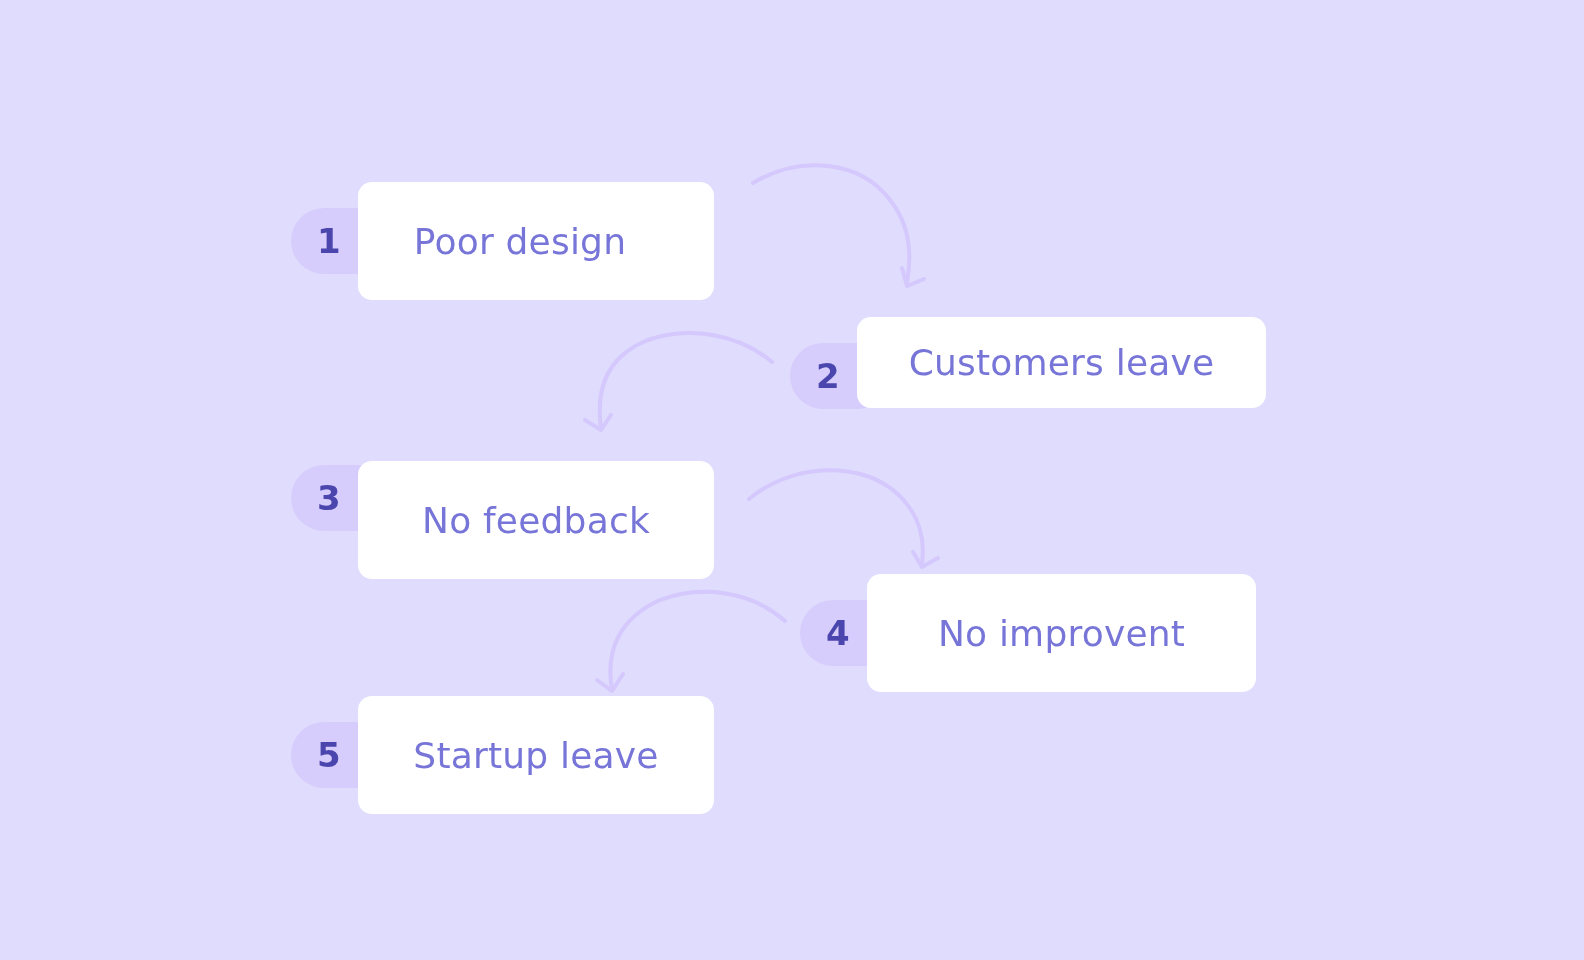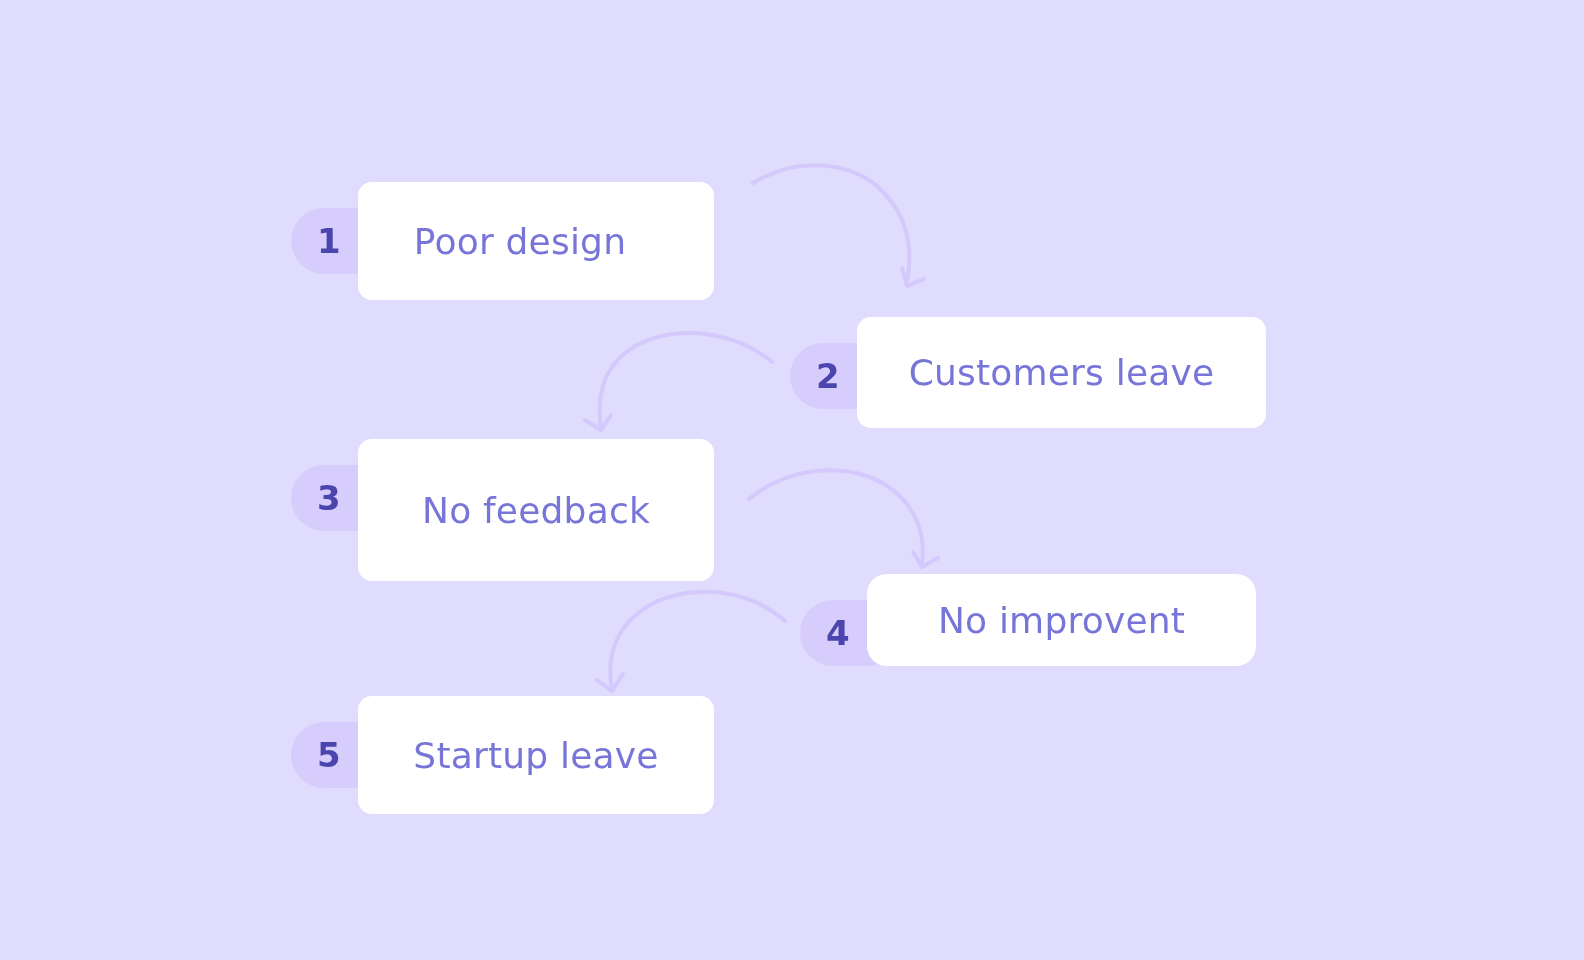--- a/index.html
+++ b/index.html
@@ -92,39 +92,39 @@
   </div>
   <div class="card" style="left:358px; top:182px; width:356px; height:118px; padding-right:32px;">
     <span class="card-label">Poor design</span>
   </div>
 </div>
 
 <div class="step">
   <div class="badge" style="left:790px; top:343px;">
     <span class="badge-num">2</span>
   </div>
-  <div class="card" style="left:857px; top:317px; width:409px; height:111px;text-align:right;">
+  <div class="card" style="left:857px; top:317px; width:409px; height:91px;text-align:right;">
     <span class="card-label">Customers leave</span>
   </div>
 </div>
 
 <div class="step">
   <div class="badge" style="left:291px; top:465px;">
     <span class="badge-num">3</span>
   </div>
-  <div class="card" style="left:358px; top:439px; width:356px; height:142px;">
+  <div class="card" style="left:358px; top:461px; width:356px; height:118px;">
     <span class="card-label">No feedback</span>
   </div>
 </div>
 
 <div class="step">
   <div class="badge" style="left:800px; top:600px;">
     <span class="badge-num">4</span>
   </div>
-  <div class="card" style="left:867px; top:574px; width:389px; height:92px;border-radius:20px;">
+  <div class="card" style="left:867px; top:574px; width:389px; height:118px;">
     <span class="card-label">No improvent</span>
   </div>
 </div>
 
 <div class="step">
   <div class="badge" style="left:291px; top:722px;">
     <span class="badge-num">5</span>
   </div>
   <div class="card" style="left:358px; top:696px; width:356px; height:118px;">
     <span class="card-label">Startup leave</span>

